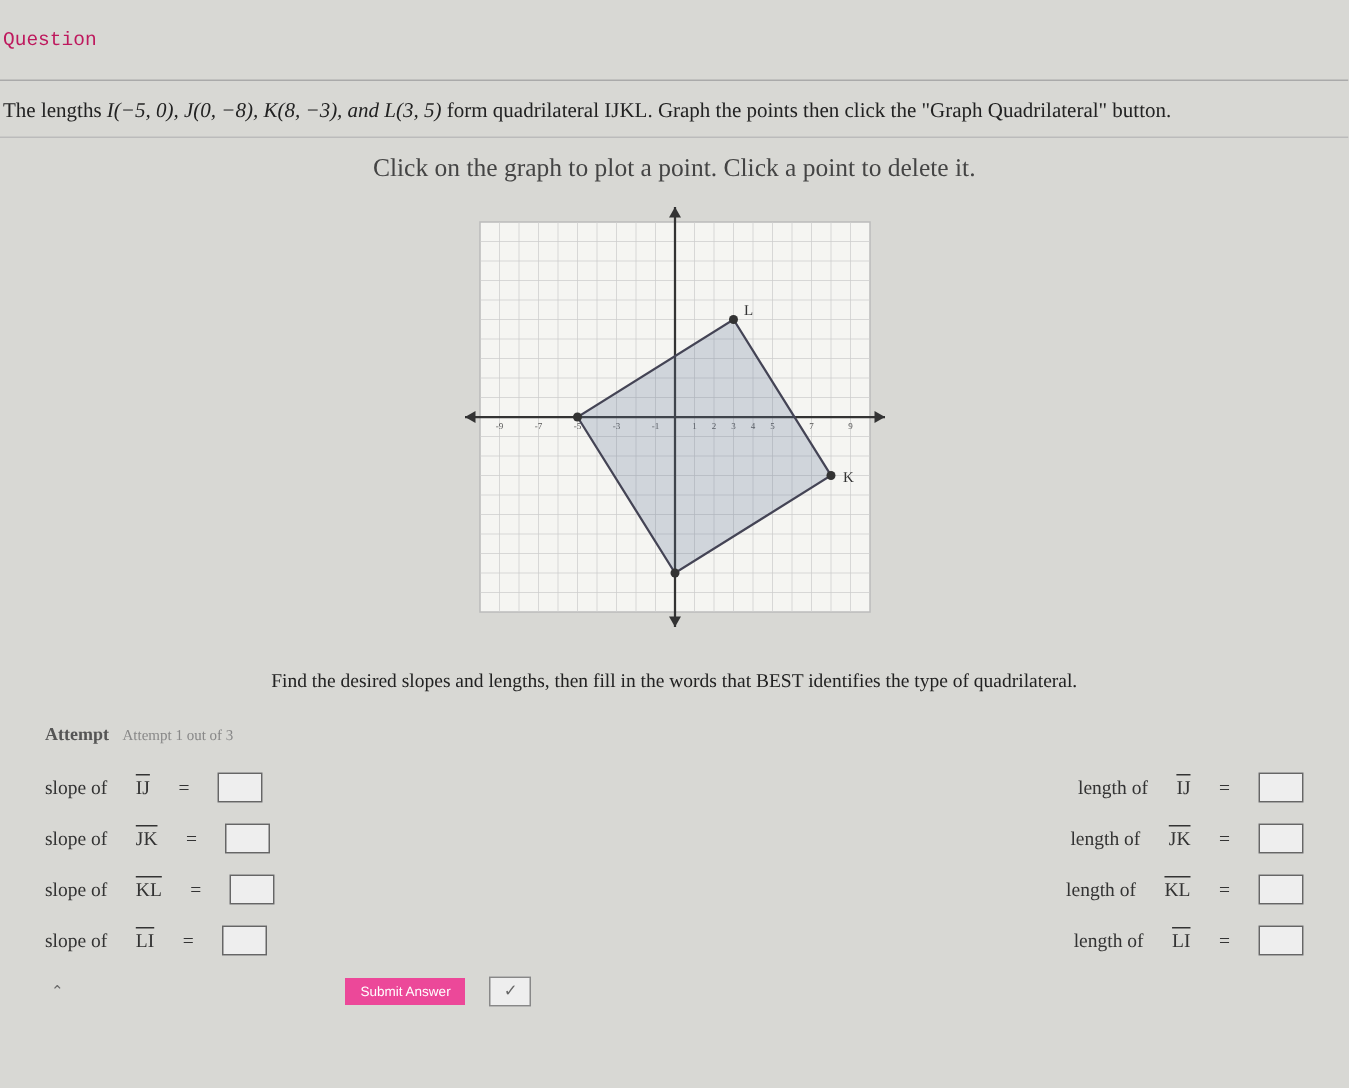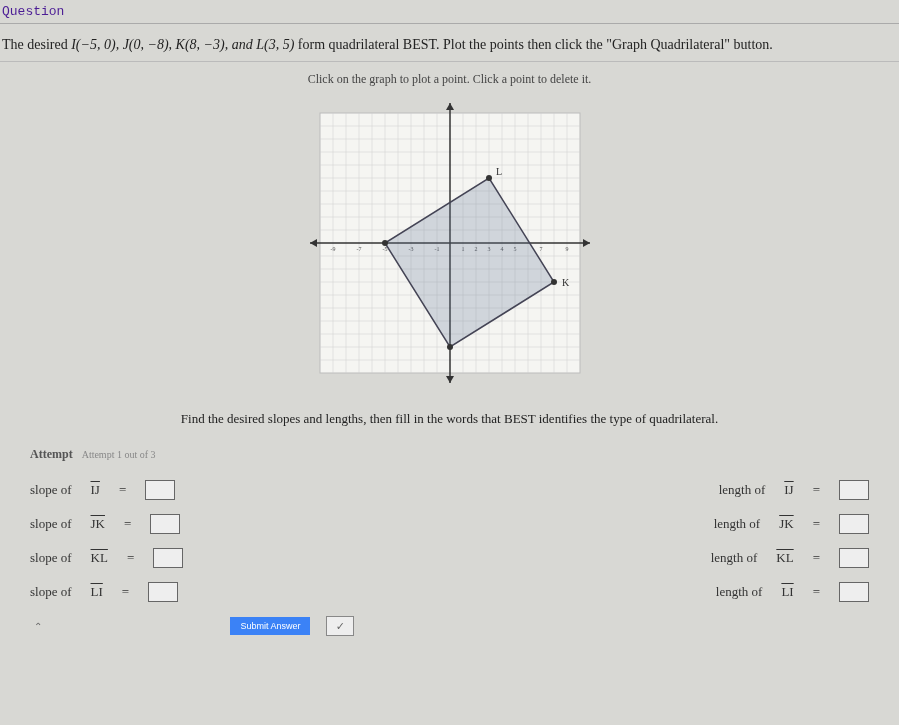--- a/index.html
+++ b/index.html
@@ -8,34 +8,34 @@
       background: #d8d8d4;
       color: #333;
       width: 899px;
       height: 725px;
       overflow: hidden;
       position: relative;
     }
     .header-label {
       font-family: 'Courier New', monospace;
       font-size: 13px;
-      color: #4c1d95;
-      padding: 4px 2px;
+      color: #be185d;
+      padding: 19px 2px;
       border-bottom: 1px solid #aaa;
     }
     .question-text {
       padding: 10px 6px 6px 2px;
       font-size: 14px;
       color: #222;
       border-bottom: 1px solid #bbb;
       line-height: 1.5;
     }
     .instruction {
       text-align: center;
-      font-size: 12px;
+      font-size: 17px;
       color: #444;
       margin: 10px 0 6px;
     }
     .graph-area {
       display: flex;
       justify-content: center;
       margin: 4px 0 10px;
     }
     .graph-box {
       position: relative;
@@ -76,21 +76,21 @@
       text-align: center;
     }
     .final-row {
       display: flex;
       align-items: center;
       gap: 8px;
       font-size: 13px;
       margin-top: 4px;
     }
     .submit-btn {
-      background: #3b82f6;
+      background: #ec4899;
       color: #fff;
       border: none;
       font-size: 9px;
       padding: 4px 10px;
       cursor: pointer;
       margin-left: 180px;
     }
     .select-box {
       border: 1px solid #888;
       background: #eee;
@@ -107,21 +107,21 @@
       color: #666;
       margin-left: 4px;
     }
   </style>
 </head>
 <body>
 
 <div class="header-label">Question</div>
 
 <div class="question-text">
-  <span>The desired </span><i><span>I(−5, 0), J(0, −8), K(8, −3), and L(3, 5)</span></i><span> form quadrilateral BEST. Plot the points then click the "Graph Quadrilateral" button.</span>
+  <span>The lengths </span><i><span>I(−5, 0), J(0, −8), K(8, −3), and L(3, 5)</span></i><span> form quadrilateral IJKL. Graph the points then click the "Graph Quadrilateral" button.</span>
 </div>
 
 <div class="instruction">Click on the graph to plot a point. Click a point to delete it.</div>
 
 <div class="graph-area">
   <div class="graph-box">
     <svg width="300" height="300" viewBox="0 0 300 300">
 
       <rect x="20" y="20" width="260" height="260" fill="#f5f5f2" stroke="#bbb" stroke-width="1"></rect>
 

